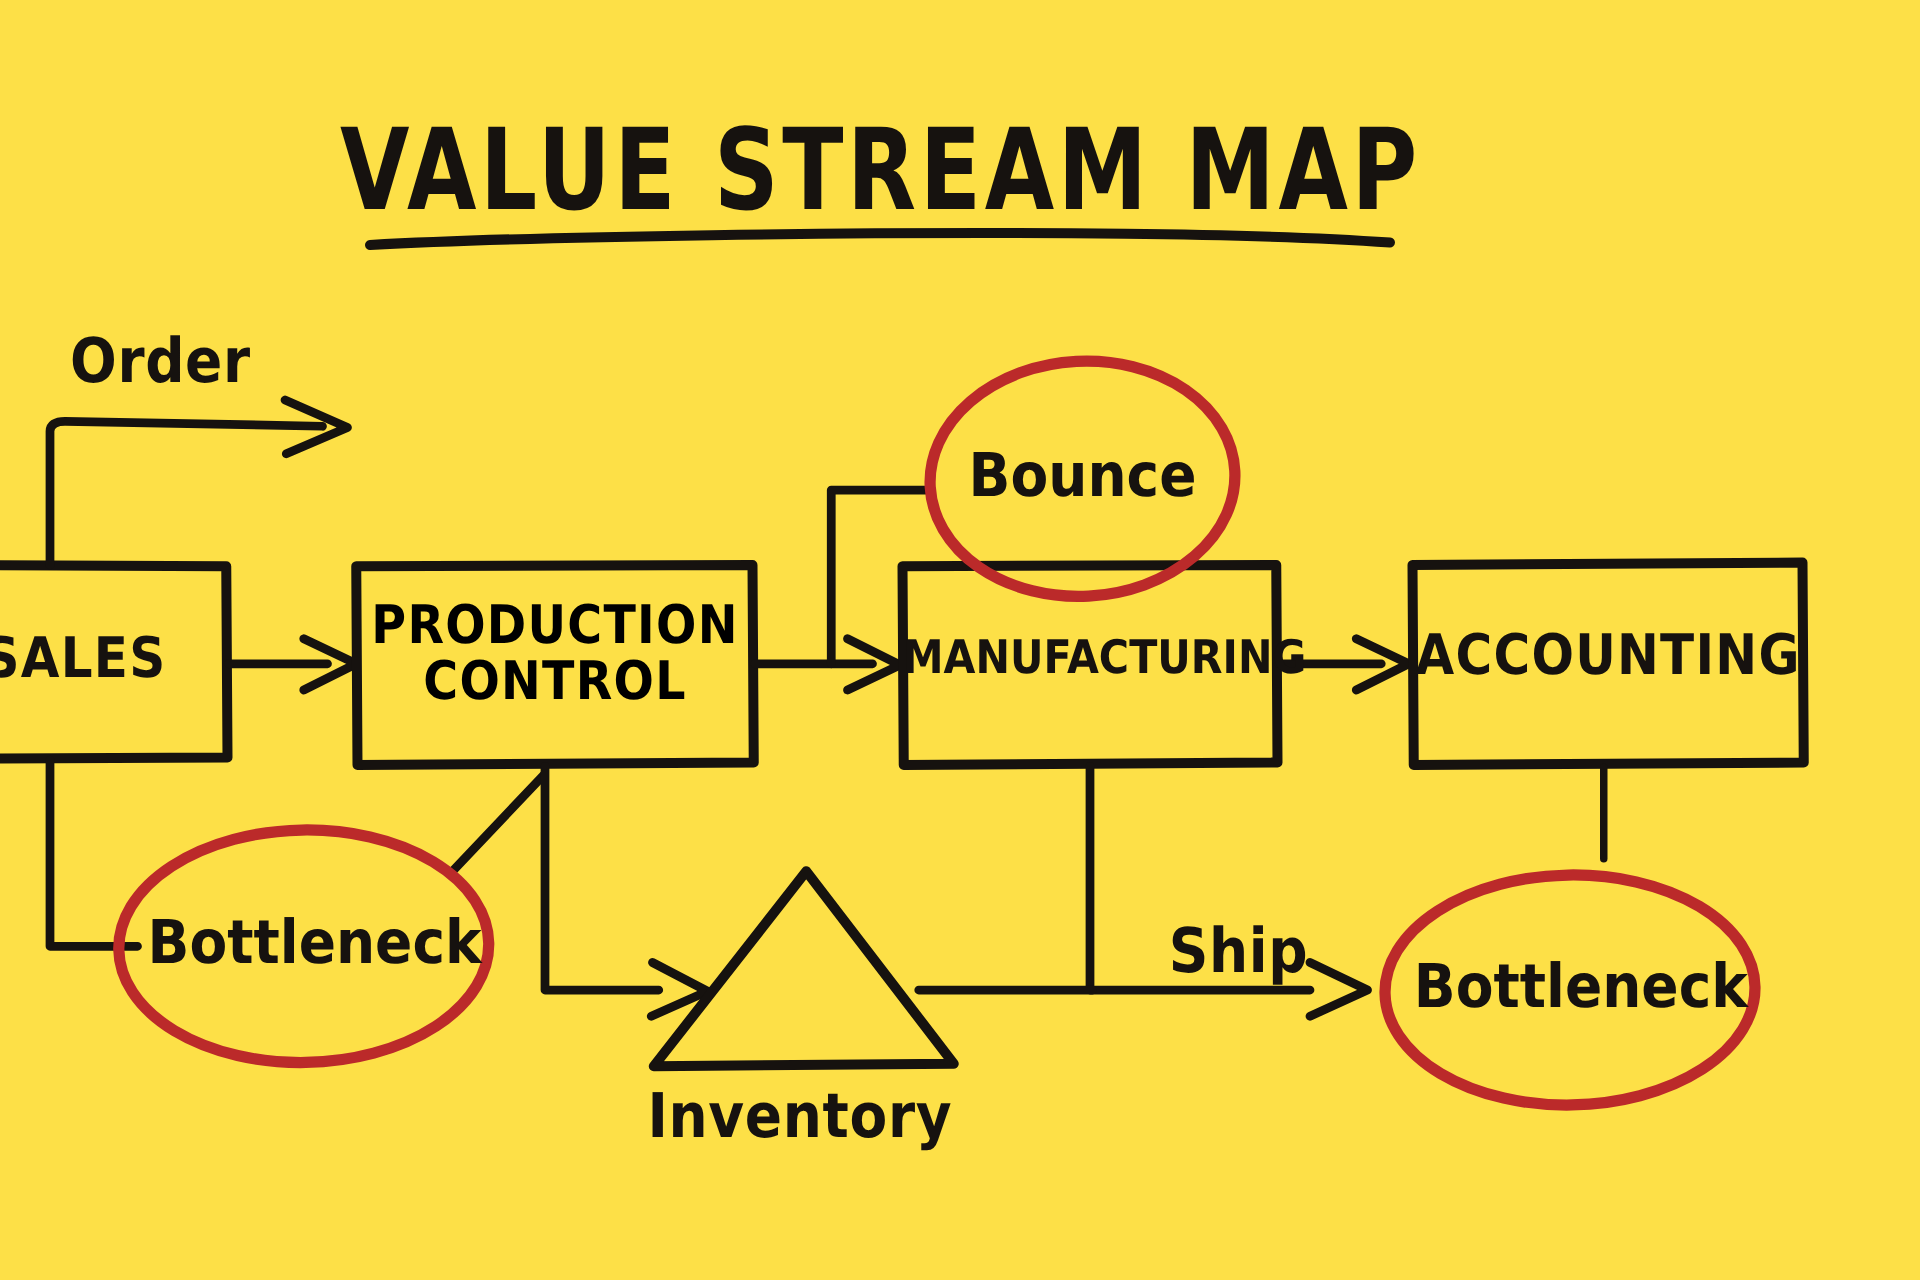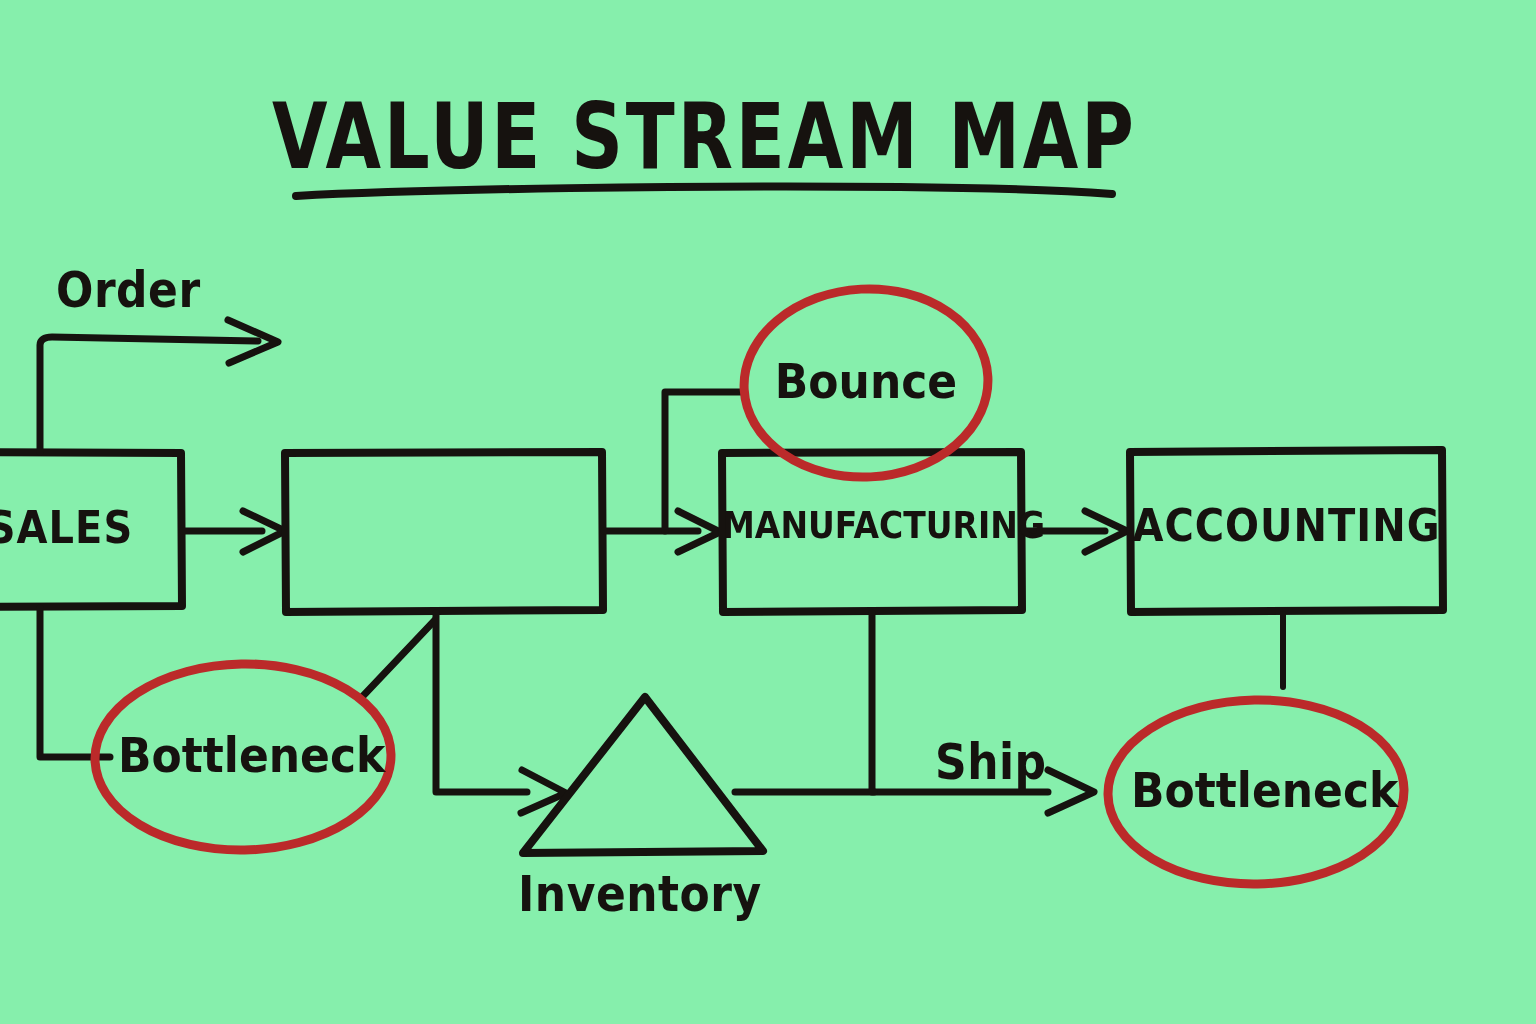--- a/index.html
+++ b/index.html
@@ -5,21 +5,21 @@
 <style>
   html, body {
     margin: 0;
     padding: 0;
     background: #e9e3dd;
   }
   #canvas {
     position: relative;
     width: 1536px;
     height: 1024px;
-    background: #86efac;
+    background: #fde047;
     overflow: hidden;
     font-family: "DejaVu Sans", sans-serif;
   }
   #vsm-svg {
     position: absolute;
     top: 0; left: 0;
     width: 1536px;
     height: 1024px;
   }
   .hand-stroke {
@@ -171,20 +171,24 @@
     <ellipse class="red-ellipse" cx="1256" cy="792" rx="148" ry="92" transform="rotate(-1 1256 792)"></ellipse>
 
   </svg>
 
   <div class="lbl title-text" style="left:272px; top:84px;">VALUE STREAM MAP</div>
 
   <div class="lbl script-label" style="left:56px; top:264px;">Order</div>
 
   <div class="lbl box-label" style="left:-60px; top:505px; width:240px;">SALES</div>
 
+  <div style="position:absolute; left:285px; top:478px; width:318px; text-align:center;">
+    <div class="box-label two-line">PRODUCTION</div>
+    <div class="box-label two-line">CONTROL</div>
+  </div>
 
   <div class="lbl box-label small" style="left:722px; top:508px; width:300px;">MANUFACTURING</div>
 
   <div class="lbl box-label" style="left:1130px; top:503px; width:313px;">ACCOUNTING</div>
 
   <div class="lbl circle-label" style="left:766px; top:355px; width:200px;">Bounce</div>
 
   <div class="lbl circle-label" style="left:118px; top:729px; width:250px;">Bottleneck</div>
 
   <div class="lbl circle-label" style="left:1131px; top:764px; width:250px;">Bottleneck</div>

